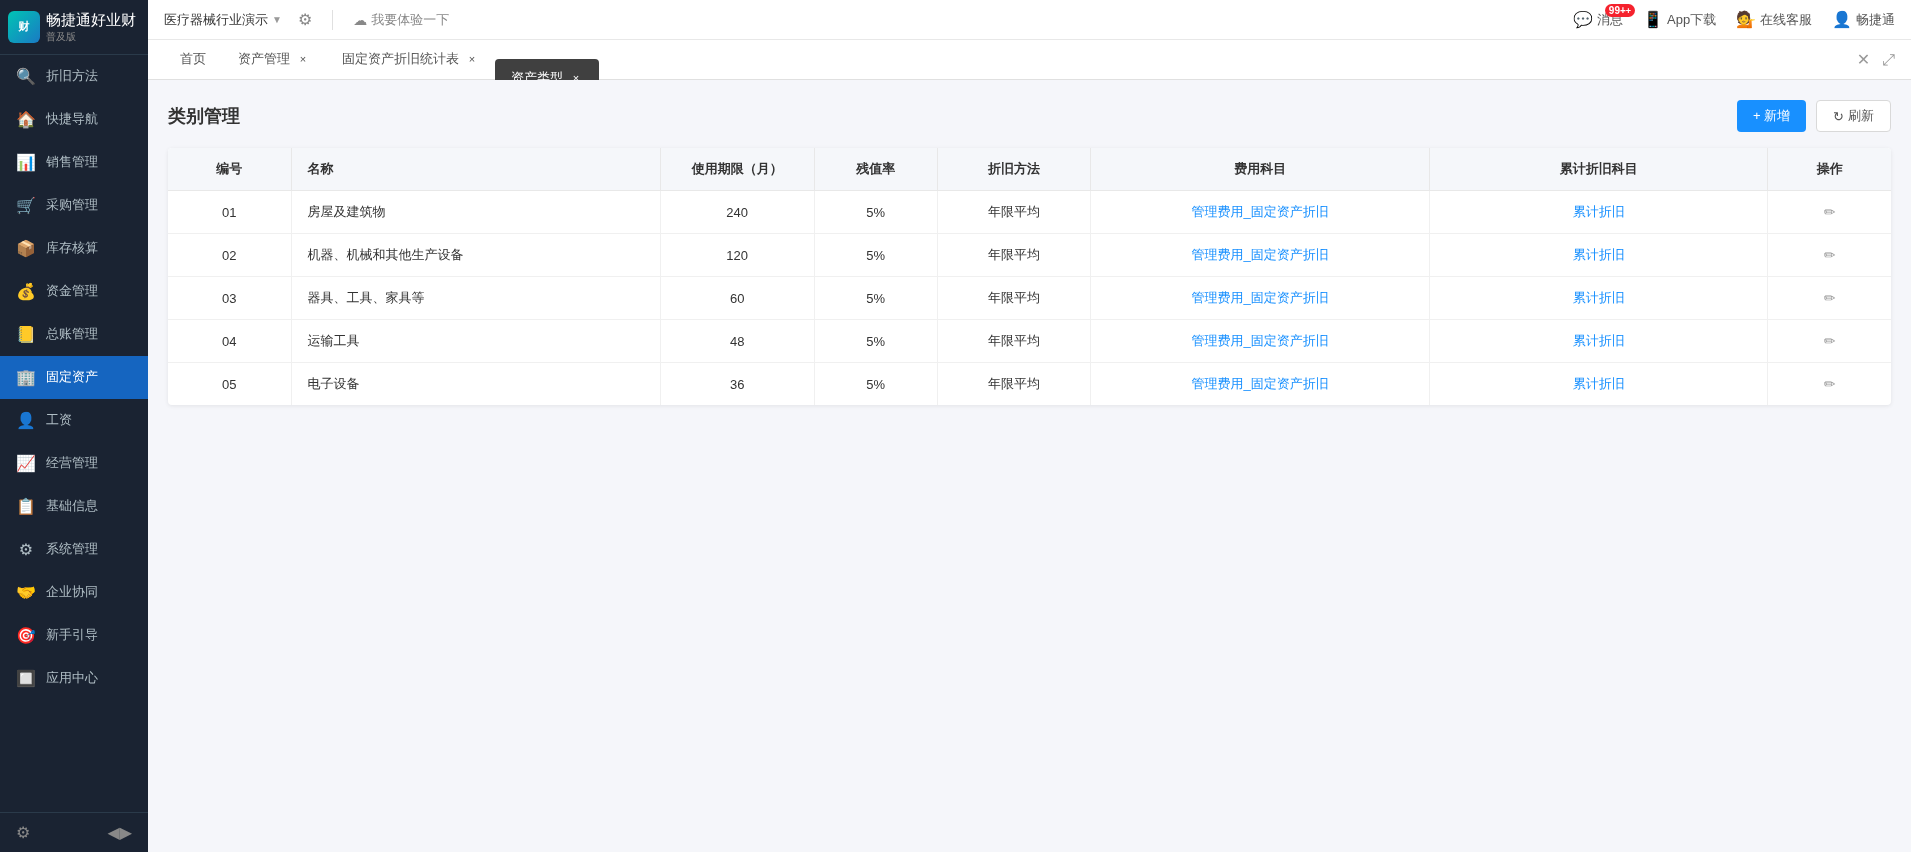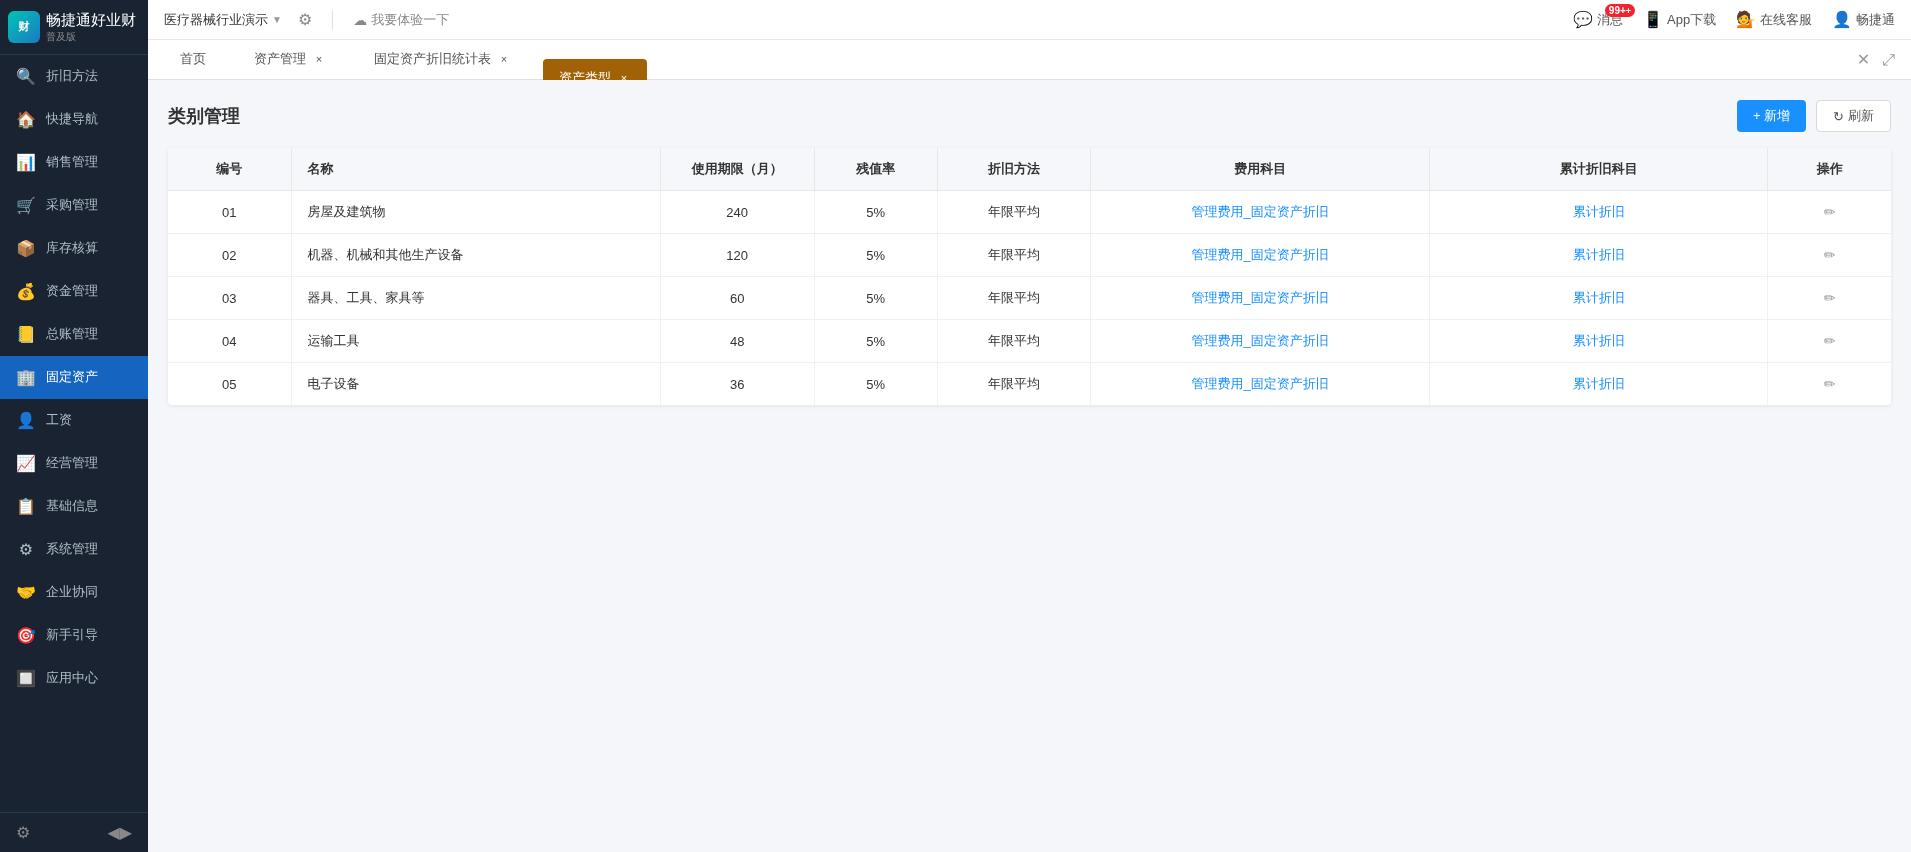--- a/index.html
+++ b/index.html
@@ -103,35 +103,35 @@
     .badge-plus { font-size: 9px; }
 
     
     .tabs-bar {
       background: #fff;
       display: flex;
       align-items: center;
       padding: 0 16px;
       border-bottom: 1px solid #e0e0e0;
       height: 40px;
-      gap: 16px;
+      gap: 0;
       text-align: right;
     }
     .tab {
       display: flex; align-items: center; gap: 6px;
       padding: 0 16px;
       height: 40px;
       cursor: pointer;
       font-size: 13px;
       color: #555;
       border-bottom: 2px solid transparent;
       white-space: nowrap;
     }
     .tab.active {
-      background: #a16207;
+      background: #404040;
       color: #fff;
       border-radius: 4px 4px 0 0;
       border-bottom: 2px solid #1890ff;
       margin-top: 39px;
     }
     .tab-close {
       font-size: 11px; color: inherit; cursor: pointer;
       width: 14px; height: 14px; display: flex; align-items: center; justify-content: center;
       border-radius: 50%;
     }

